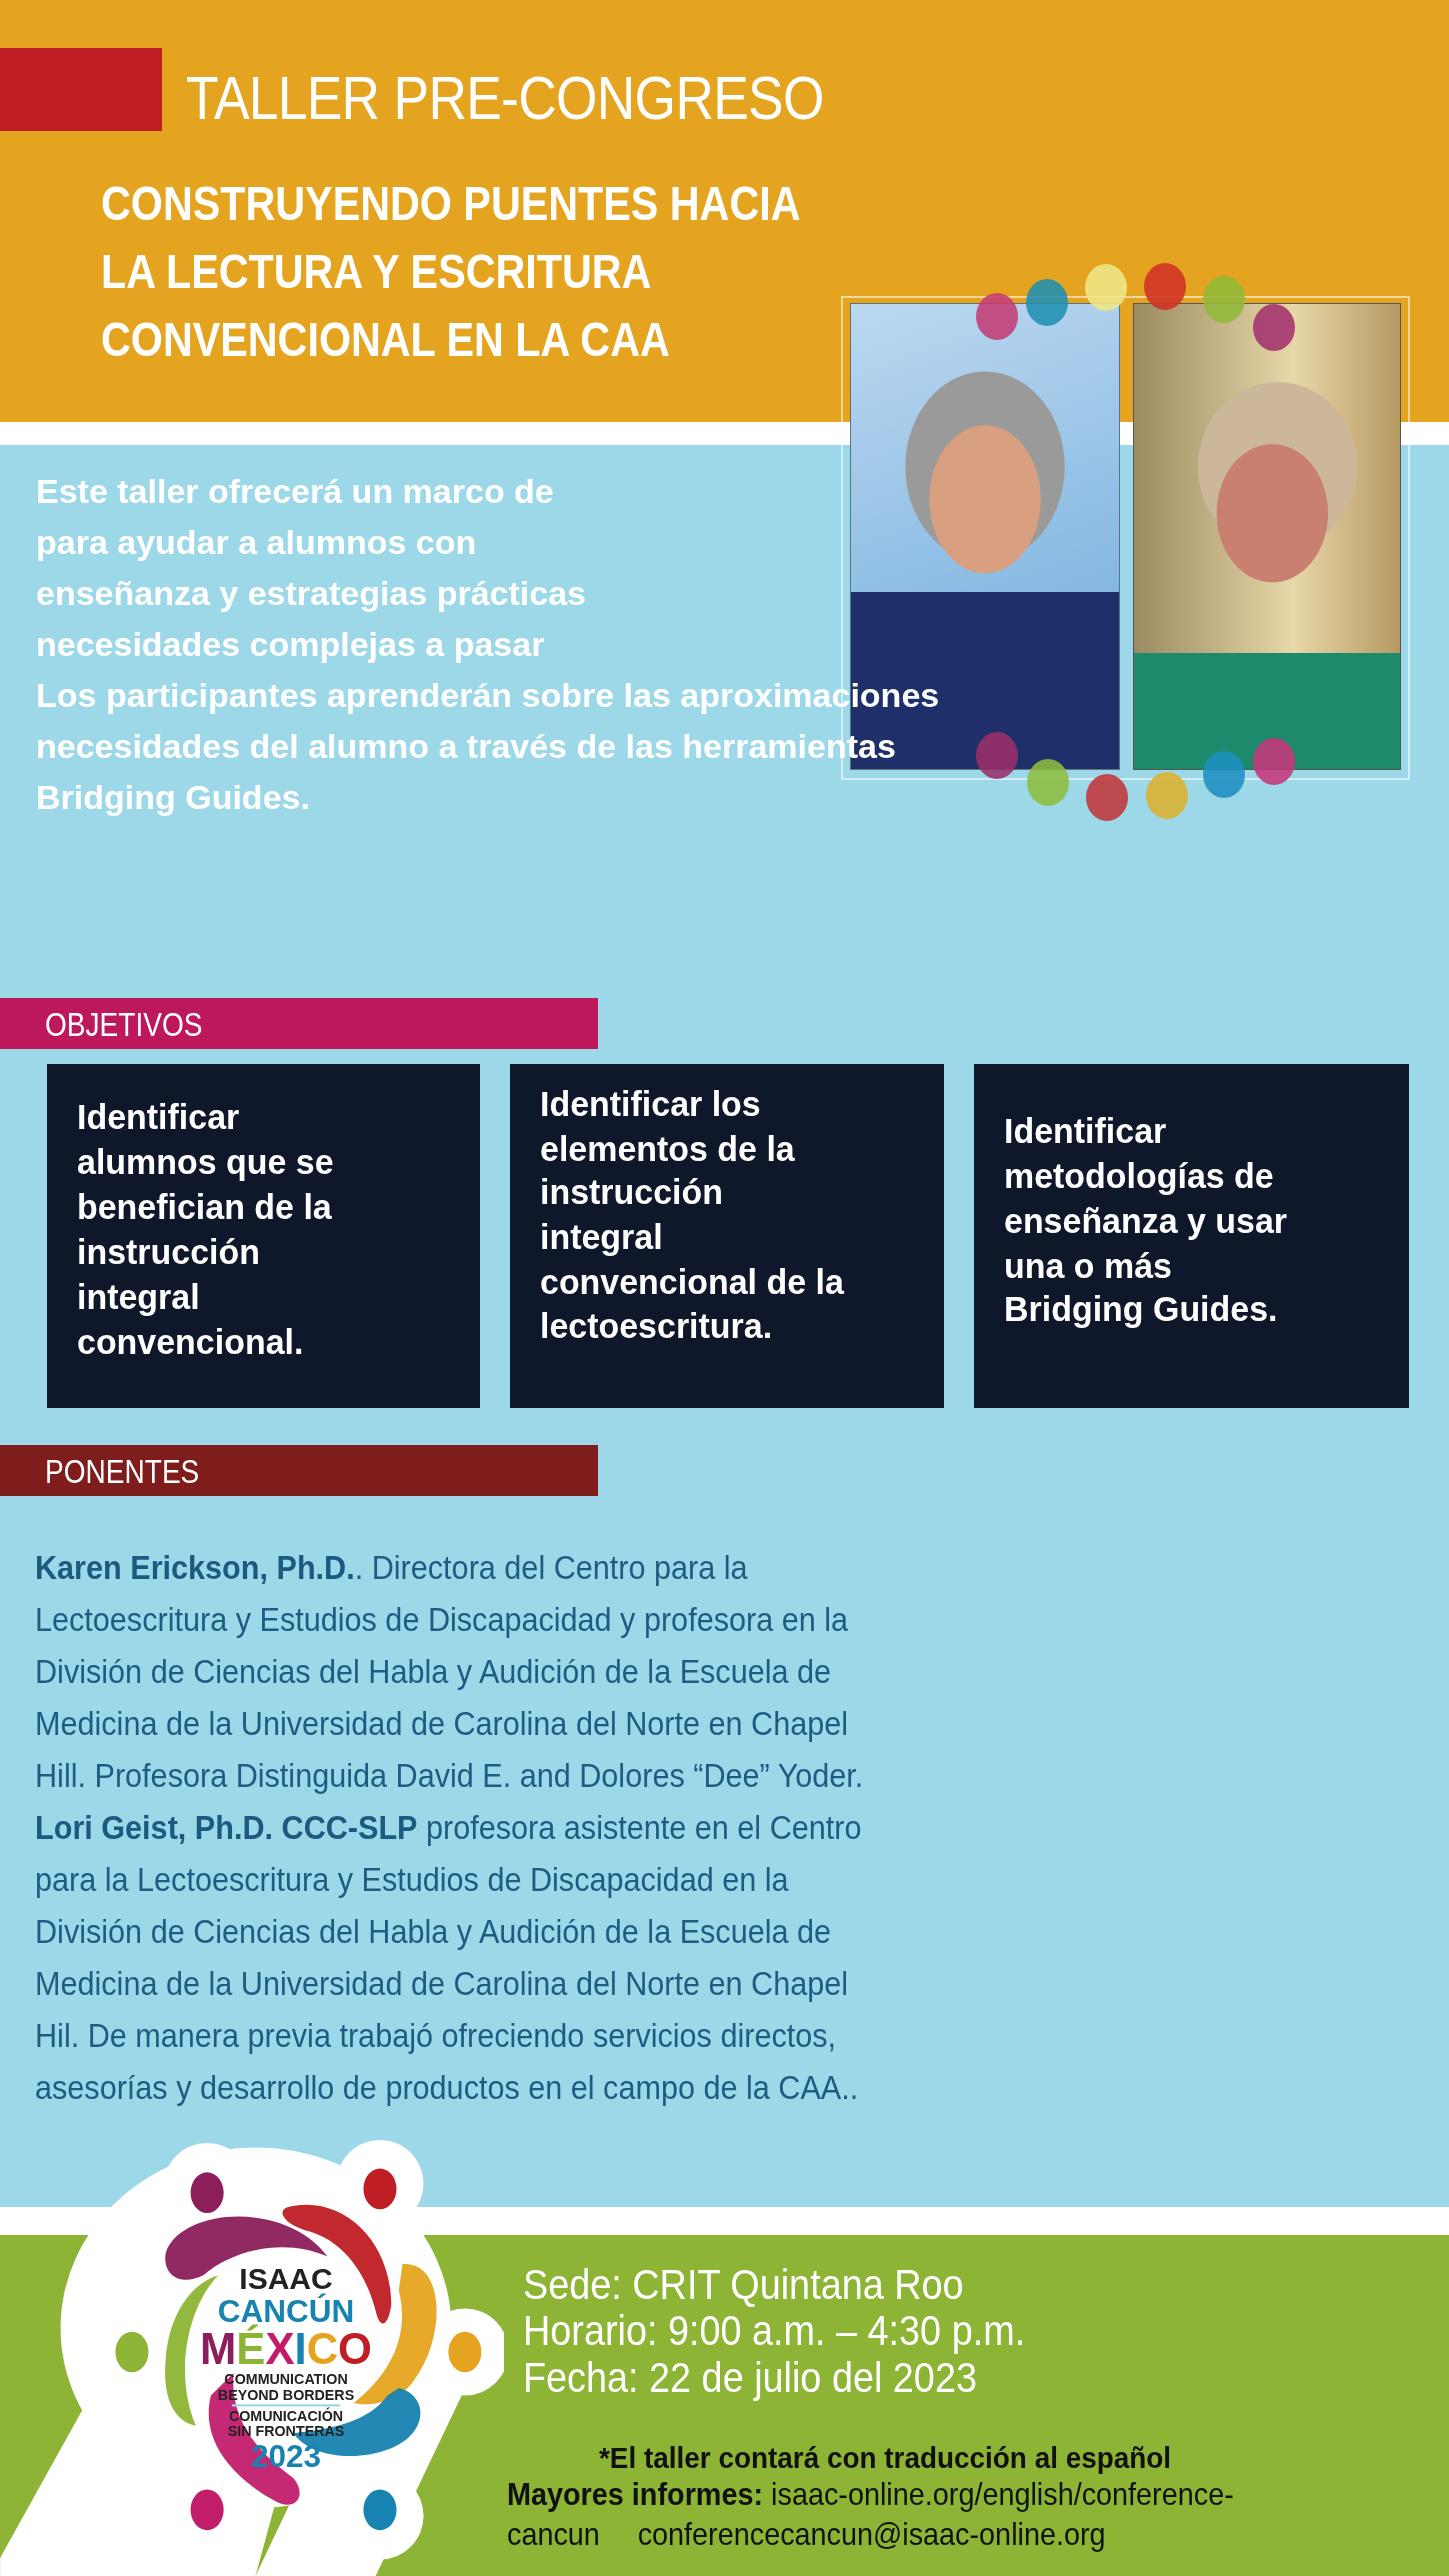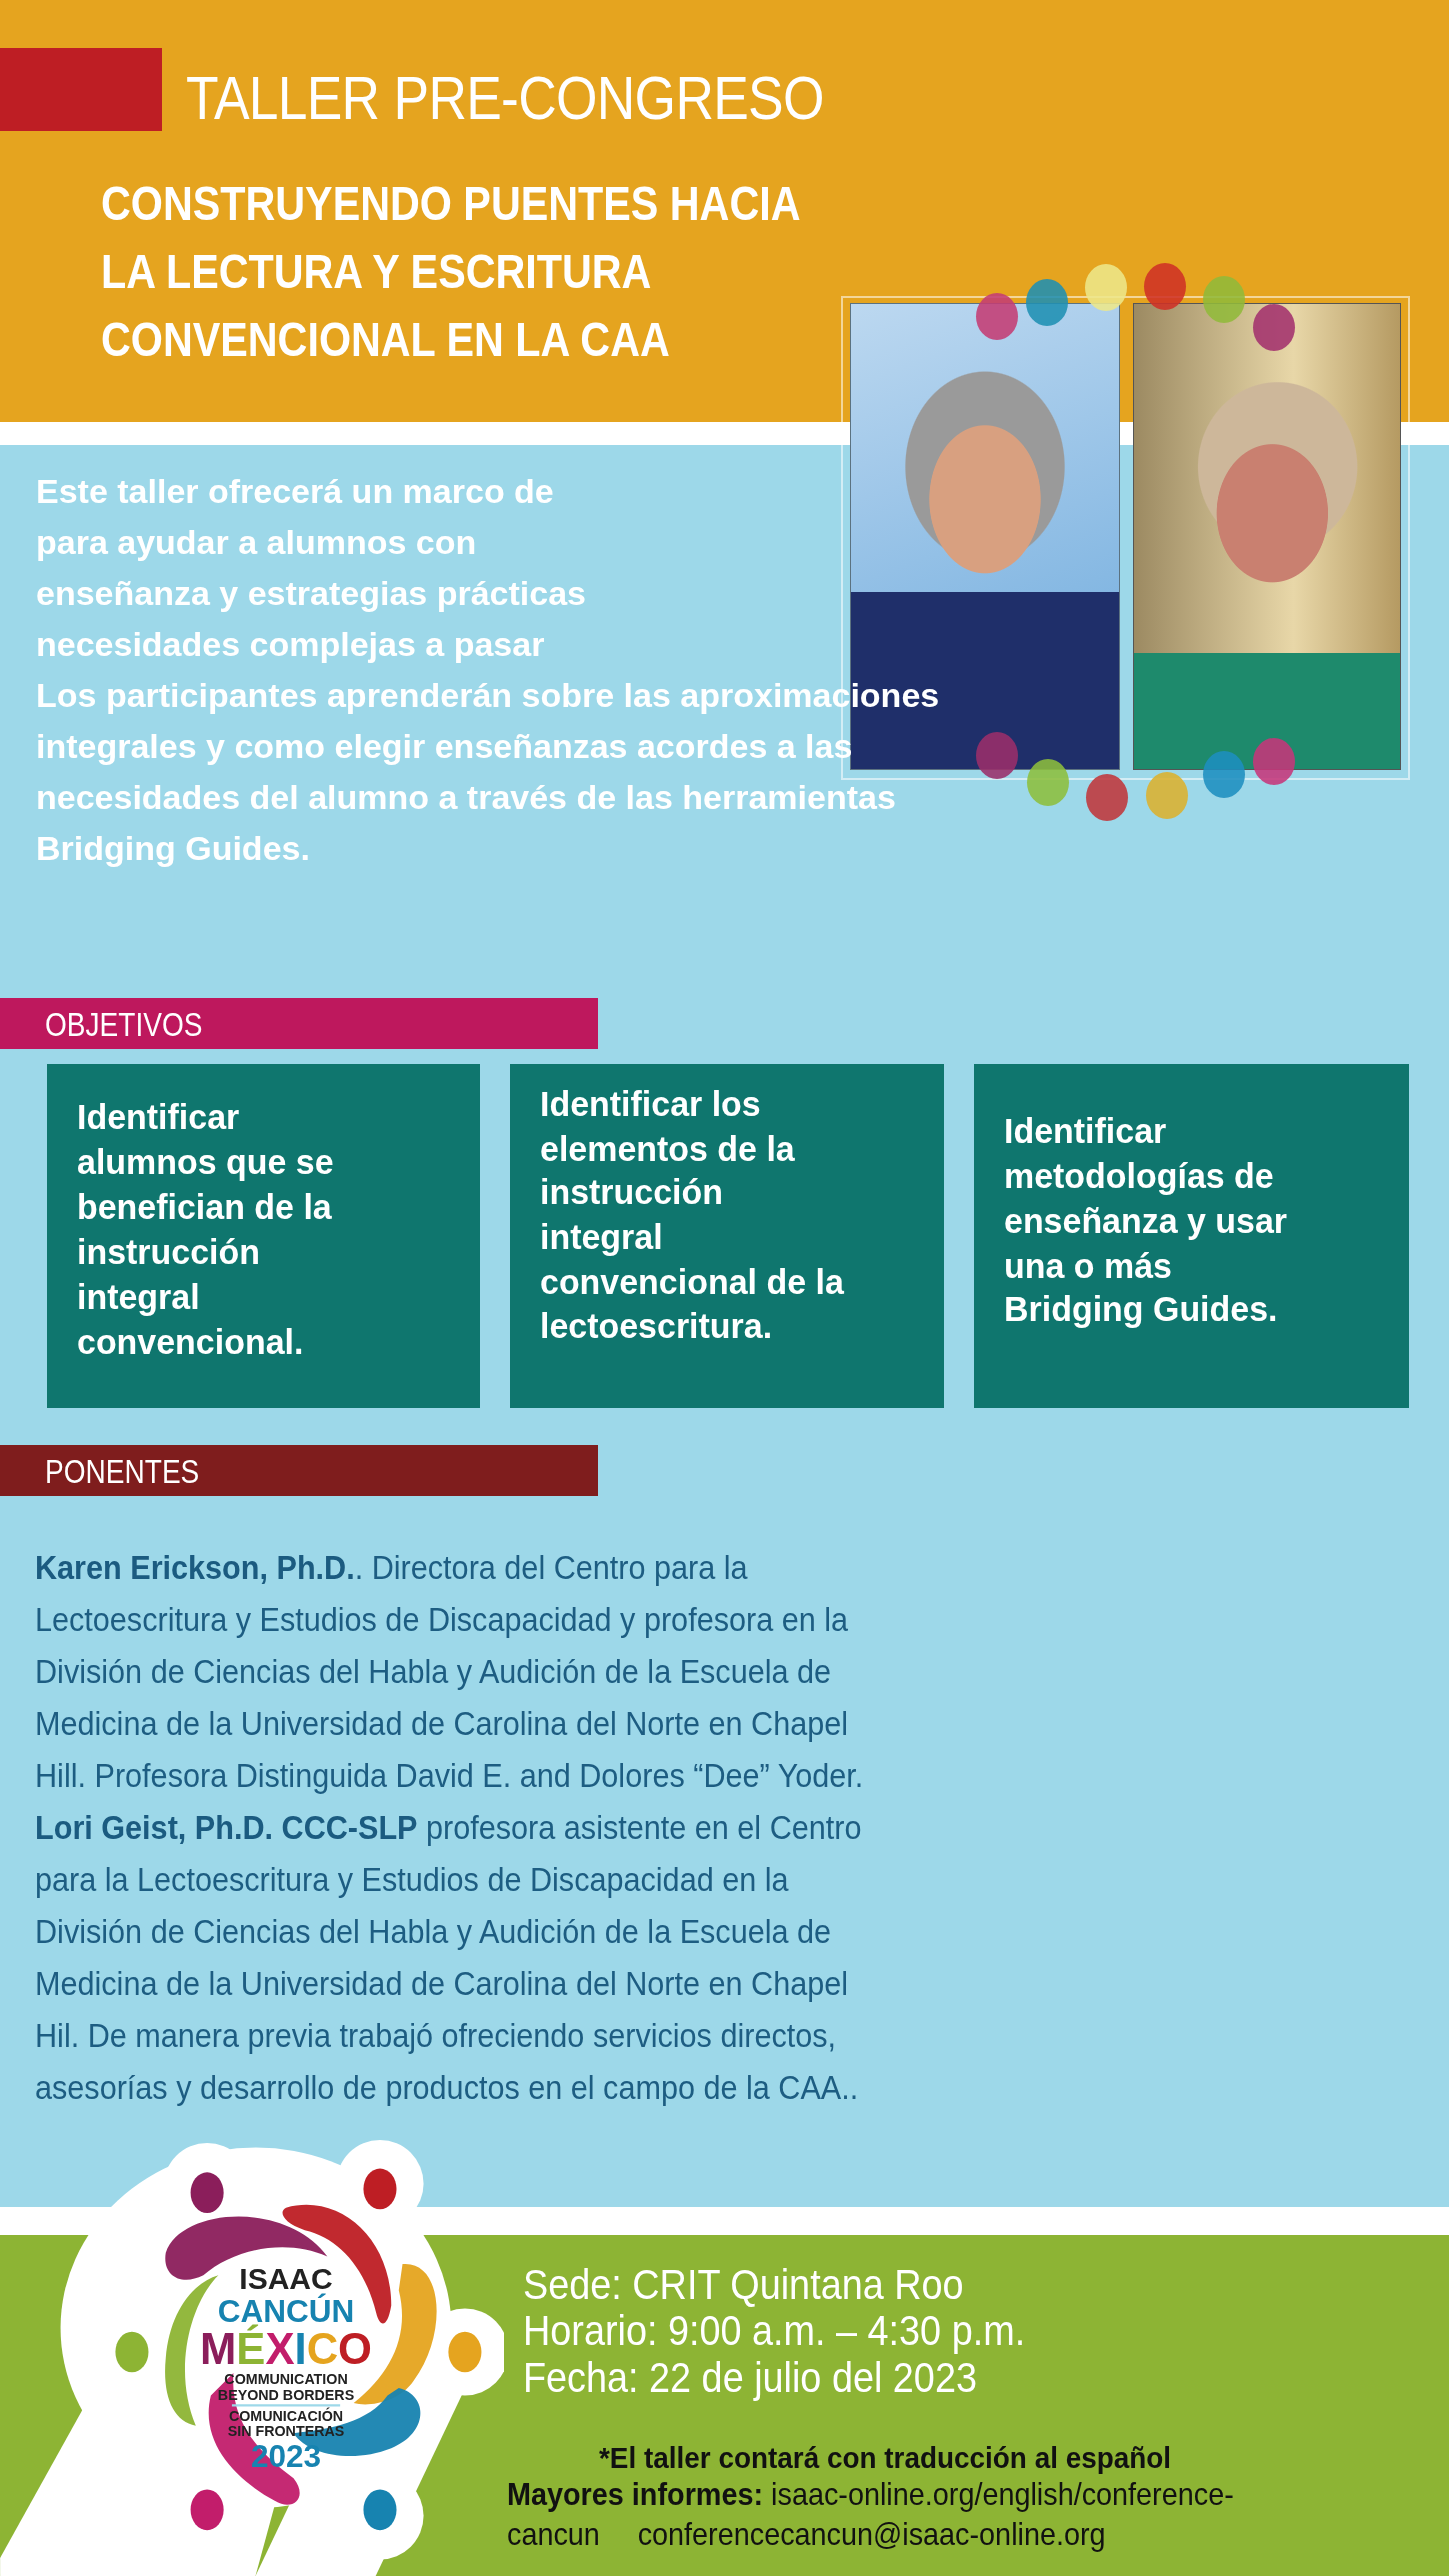--- a/index.html
+++ b/index.html
@@ -33,21 +33,21 @@
   .intro { left:36px; top:466px; width:1397px; font-family:"Liberation Sans", sans-serif; font-weight:bold; font-size:34px; line-height:51px; color:#fff; }
   .intro p { white-space:nowrap; }
 
   
   .section-bar { left:0; width:598px; height:51px; }
   .section-bar span { position:absolute; left:45px; top:7.5px; font-size:33px; color:#fff; transform:scaleX(0.85); transform-origin:left top; white-space:nowrap; font-family:"Liberation Sans", sans-serif; }
   .obj-bar { top:998px; background:#be185d; }
   .pon-bar { top:1445px; background:#7f1d1d; }
 
   
-  .obj-box { top:1064px; height:344px; background:#0f766e; color:#fff; font-weight:bold; font-size:35px; line-height:45px; padding-left:30px;text-align:center; }
+  .obj-box { top:1064px; height:344px; background:#0f172a; color:#fff; font-weight:bold; font-size:35px; line-height:45px; padding-left:30px;text-align:center; }
   .obj-box p { position:absolute; left:30px; white-space:nowrap; transform:scaleX(0.97); transform-origin:left top; }
   .obj-1 { left:47px; width:433px; }
   .obj-2 { left:510px; width:434px; }
   .obj-3 { left:974px; width:435px; }
 
   
   .speakers { left:35px; top:1529px; width:1397px; font-size:34px; line-height:52px; color:#1D5D82;margin-top:12px; }
   .speakers p { white-space:nowrap; transform:scaleX(0.9); transform-origin:left top; }
   .speakers b { font-weight:bold; color:#1B5B80; }
 
@@ -90,21 +90,20 @@
   <span class="dot" style="left:1203px;top:751px;background:#1E8EBF"></span>
   <span class="dot" style="left:1253px;top:738px;background:#C6357A"></span>
 </div>
 
 <div class="abs intro">
   <p>Este taller ofrecerá un marco de</p>
   <p>para ayudar a alumnos con</p>
   <p>enseñanza y estrategias prácticas</p>
   <p>necesidades complejas a pasar</p>
   <p>Los participantes aprenderán sobre las aproximaciones</p>
-  <p>integrales y como elegir enseñanzas acordes a las</p>
   <p>necesidades del alumno a través de las herramientas</p>
   <p>Bridging Guides.</p>
 </div>
 
 <div class="abs section-bar obj-bar">
   <span>OBJETIVOS</span>
 </div>
 
 <div class="abs obj-box obj-1">
   <p style="top:30px">Identificar</p>

